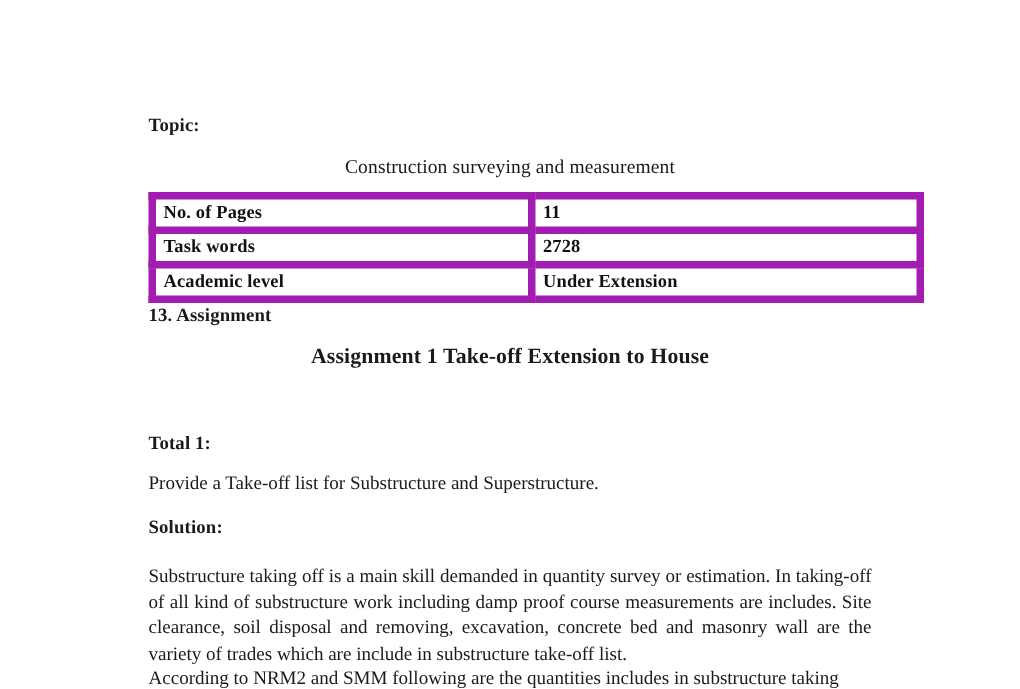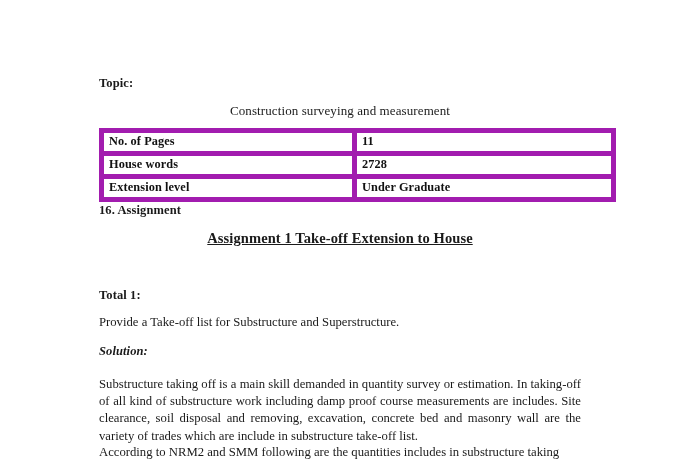--- a/index.html
+++ b/index.html
@@ -51,40 +51,39 @@
     letter-spacing: 0.1px;
   }
 
   .title-center {
     font-weight: bold;
     font-size: 14.5px;
     line-height: 19px;
     margin: 0;
     text-align: center;
     letter-spacing: 0.1px;
-    text-decoration: underline;
   }
 
   .body-para {
     font-size: 12.7px;
     line-height: 17.2px;
     margin: 0;
     text-align: justify;
     text-justify: inter-word;
   }
 
   
   .pos-topic        { position: absolute; top: 75px;  left: 0; width: 482px; }
   .pos-subject      { position: absolute; top: 102px; left: 0; width: 482px; }
   .pos-table        { position: absolute; top: 128px; left: 0; width: 482px; }
   .pos-assignment   { position: absolute; top: 202px; left: 0; width: 482px; }
   .pos-title        { position: absolute; top: 229px; left: 0; width: 482px; }
   .pos-task         { position: absolute; top: 287px; left: 0; width: 482px; }
   .pos-task-text    { position: absolute; top: 314px; left: 0; width: 482px; }
-  .pos-solution     { position: absolute; top: 343px; left: 0; width: 482px; font-style: italic; }
+  .pos-solution     { position: absolute; top: 343px; left: 0; width: 482px; }
   .pos-para1        { position: absolute; top: 376px; left: 0; width: 482px; }
   .pos-para2        { position: absolute; top: 444px; left: 0; width: 482px; }
 
   
   table.info-table {
     border-collapse: collapse;
     width: 482px;
     table-layout: fixed;
   }
   table.info-table td {
@@ -116,33 +115,33 @@
     </div>
 
     <div class="pos-table">
       <table class="info-table">
         <tbody>
           <tr>
             <td class="col-key">No. of Pages</td>
             <td class="col-value">11</td>
           </tr>
           <tr>
-            <td class="col-key">House words</td>
+            <td class="col-key">Task words</td>
             <td class="col-value">2728</td>
           </tr>
           <tr>
-            <td class="col-key">Extension level</td>
-            <td class="col-value">Under Graduate</td>
+            <td class="col-key">Academic level</td>
+            <td class="col-value">Under Extension</td>
           </tr>
         </tbody>
       </table>
     </div>
 
     <div class="pos-assignment">
-      <p class="label-bold">16. Assignment</p>
+      <p class="label-bold">13. Assignment</p>
     </div>
 
     <div class="pos-title">
       <p class="title-center">Assignment 1 Take-off Extension to House</p>
     </div>
 
     <div class="pos-task">
       <p class="label-bold">Total 1:</p>
     </div>
 

